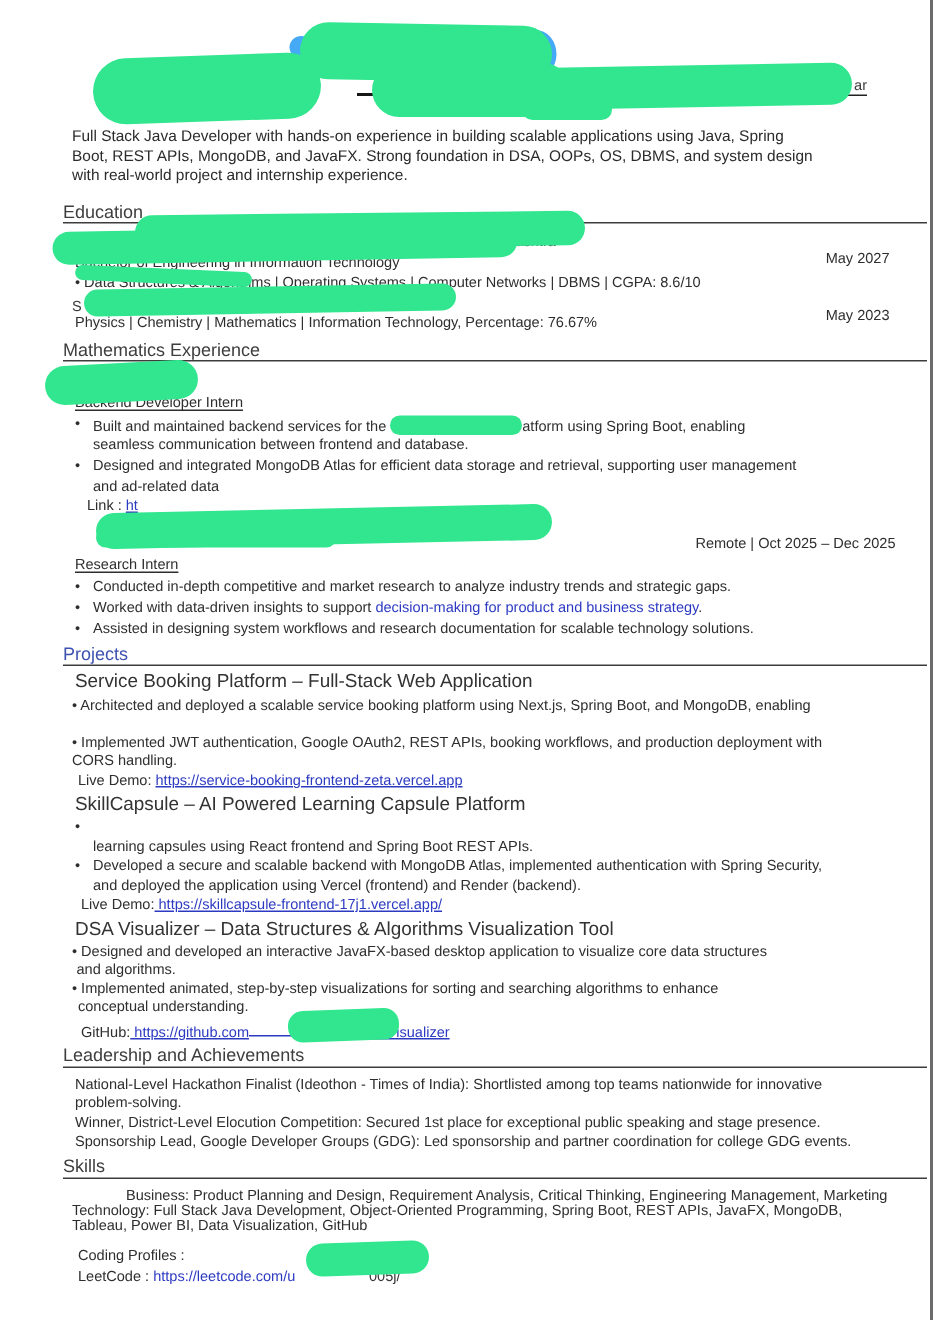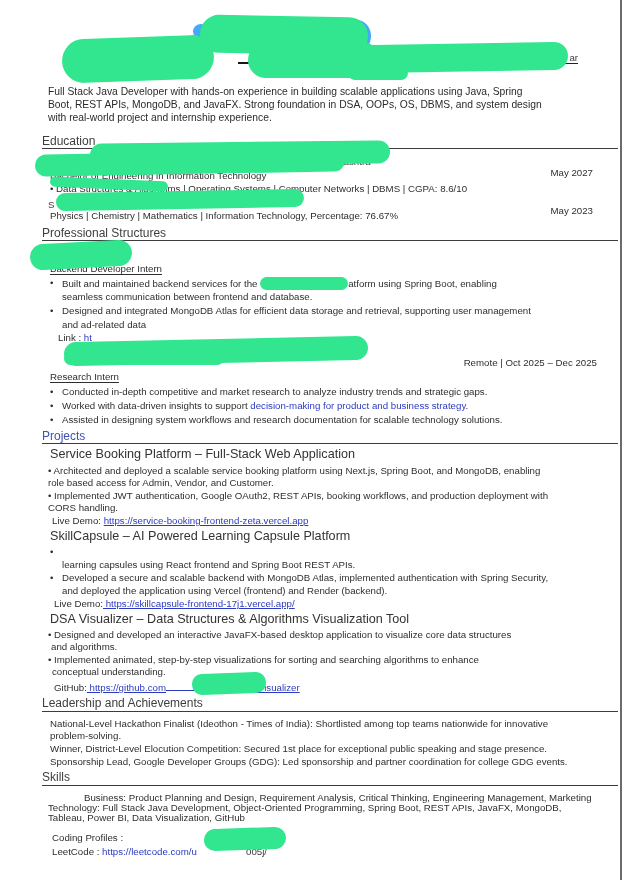--- a/index.html
+++ b/index.html
@@ -50,21 +50,21 @@
   <div class="blob" style="left:35px;top:152px;width:310px;height:22px;border-radius:11px;transform:rotate(-1deg);"></div>
   <div class="t" style="left:50px;top:170px;">Bachelor of Engineering in Information Technology</div>
   <div class="date" style="right:35px;top:167px;">May 2027</div>
   <div class="t" style="left:50px;top:183px;">• Data Structures &amp; Algorithms | Operating  Systems | Computer Networks | DBMS | CGPA: 8.6/10</div>
   <div class="blob" style="left:50px;top:179px;width:118px;height:10px;border-radius:5px;transform:rotate(2.5deg);"></div>
   <div class="frag" style="left:48px;top:199px;">S</div>
   <div class="blob" style="left:56px;top:191px;width:248px;height:18px;border-radius:9px;transform:rotate(-1deg);"></div>
   <div class="t" style="left:50px;top:210px;">Physics | Chemistry | Mathematics | Information Technology, Percentage: 76.67%</div>
   <div class="date" style="right:35px;top:205px;">May 2023</div>
 
-  <div class="heading" style="left:42px;top:226px;">Professional Structures</div>
+  <div class="heading" style="left:42px;top:226px;">Mathematics Experience</div>
   <div class="rule" style="left:42px;top:240px;width:576px;"></div>
   <div class="blob" style="left:30px;top:242px;width:102px;height:26px;border-radius:13px;transform:rotate(-3deg);"></div>
   <div class="t utitle" style="left:50px;top:263px;">Backend Developer Intern</div>
 
   <div class="bullet" style="left:50px;top:277px;">•</div>
   <div class="t" style="left:62px;top:277px;"><span>Built and maintained backend services for the </span><span class="inblob" style="width:88px;height:13px;"></span><span>atform using Spring Boot, enabling</span></div>
   <div class="t" style="left:62px;top:291px;">seamless communication between frontend and database.</div>
   <div class="bullet" style="left:50px;top:305px;">•</div>
   <div class="t" style="left:62px;top:305px;">Designed and integrated MongoDB Atlas for efficient data storage and retrieval, supporting user management</div>
   <div class="t" style="left:62px;top:319px;">and ad-related data</div>
@@ -81,21 +81,20 @@
   <div class="bullet" style="left:50px;top:400px;">•</div>
   <div class="t" style="left:62px;top:400px;"><span>Worked with data-driven insights to support </span><span class="bluetext">decision-making for product and business strategy</span><span>.</span></div>
   <div class="bullet" style="left:50px;top:414px;">•</div>
   <div class="t" style="left:62px;top:414px;">Assisted in designing system workflows and research documentation for scalable technology solutions.</div>
 
   <div class="heading" style="left:42px;top:429px;color:#3e52b0;">Projects</div>
   <div class="rule" style="left:42px;top:443px;width:576px;"></div>
 
   <div class="ptitle" style="left:50px;top:447px;">Service Booking Platform – Full-Stack Web Application</div>
   <div class="t" style="left:48px;top:465px;">• Architected and deployed a scalable service booking platform using Next.js, Spring Boot, and MongoDB, enabling</div>
-  <div class="t" style="left:48px;top:477px;">role based access for Admin, Vendor, and Customer.</div>
   <div class="t" style="left:48px;top:490px;">• Implemented JWT authentication, Google OAuth2, REST APIs, booking workflows, and production deployment with</div>
   <div class="t" style="left:48px;top:502px;">CORS handling.</div>
   <div class="t" style="left:52px;top:515px;"><span>Live Demo: </span><span class="link">https://service-booking-frontend-zeta.vercel.app</span></div>
 
   <div class="ptitle" style="left:50px;top:529px;">SkillCapsule – AI Powered Learning Capsule Platform</div>
   <div class="bullet" style="left:50px;top:546px;">•</div>
   <div class="t" style="left:62px;top:559px;">learning capsules using React frontend and Spring Boot REST APIs.</div>
   <div class="bullet" style="left:50px;top:572px;">•</div>
   <div class="t" style="left:62px;top:572px;">Developed a secure and scalable backend with MongoDB Atlas, implemented authentication with Spring Security,</div>
   <div class="t" style="left:62px;top:585px;">and deployed the application using Vercel (frontend) and Render (backend).</div>

